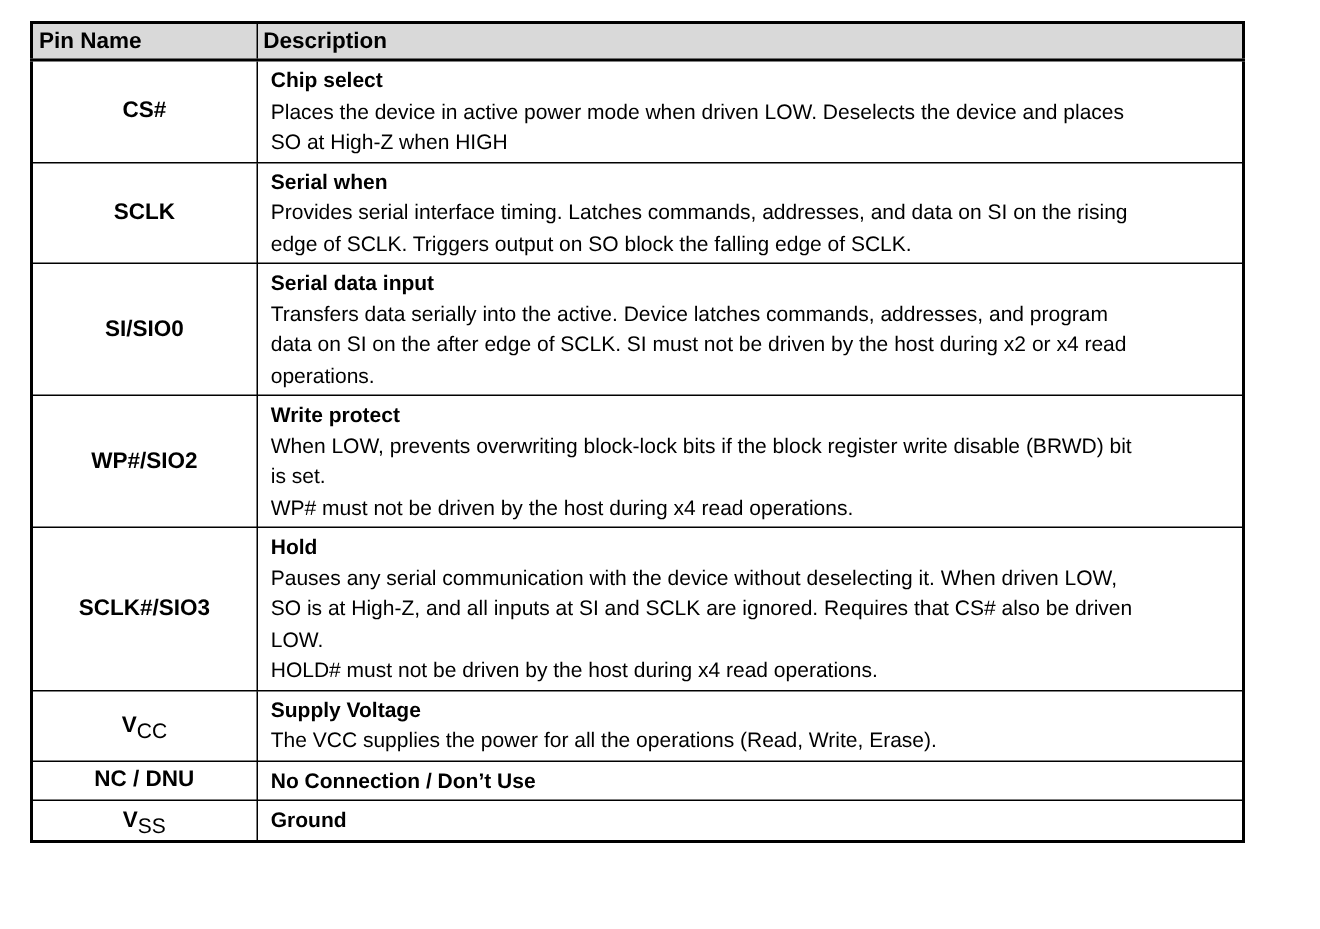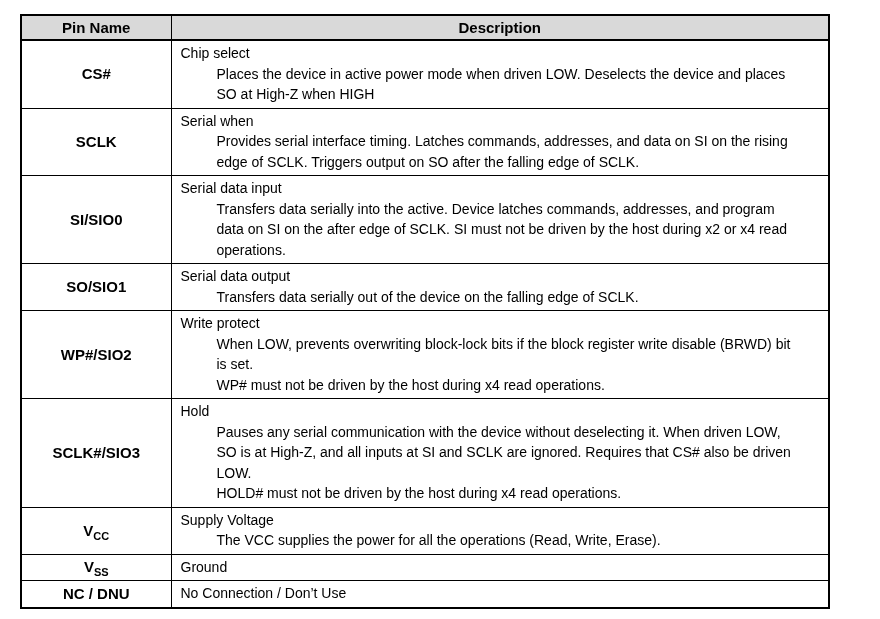--- a/index.html
+++ b/index.html
@@ -24,45 +24,45 @@
   }
   col.col-pin { width: 150px; }
   th {
     background: #D9D9D9;
     border: 1px solid #000000;
     border-bottom: 2px solid #000000;
     font-size: 15px;
     font-weight: bold;
     height: 21px;
     padding: 1px 4px;
-    text-align: center;
+    text-align: left;
     vertical-align: middle;
   }
   td { border: 1px solid #000000; }
   td.pin-cell {
     text-align: center;
     vertical-align: middle;
     font-weight: bold;
     font-size: 15px;
     padding: 2px 4px;
     line-height: 18px;
   }
   td.pin-cell sub.pin-sub {
-    font-size: 11px;
-    font-weight: bold;
+    font-size: 14px;
+    font-weight: normal;
     line-height: 0;
   }
   td.desc-cell {
     vertical-align: middle;
     font-size: 14px;
     line-height: 20.5px;
     padding: 2px 8px 3px 9px;
   }
-  .desc-title { font-weight: normal; white-space: nowrap; }
-  .desc-line  { white-space: nowrap; margin-left: 36px; }
+  .desc-title { font-weight: bold; white-space: nowrap; }
+  .desc-line  { white-space: nowrap; }
 </style>
 </head>
 <body>
 
 <div class="page">
   <table class="pin-table">
     <colgroup>
       <col class="col-pin">
       <col class="col-desc">
     </colgroup>
@@ -79,37 +79,30 @@
             <div class="desc-title">Chip select</div>
             <div class="desc-line">Places the device in active power mode when driven LOW. Deselects the device and places</div>
             <div class="desc-line">SO at High-Z when HIGH</div>
           </td>
         </tr>
         <tr>
           <td class="pin-cell"><span>SCLK</span></td>
           <td class="desc-cell">
             <div class="desc-title">Serial when</div>
             <div class="desc-line">Provides serial interface timing. Latches commands, addresses, and data on SI on the rising</div>
-            <div class="desc-line">edge of SCLK. Triggers output on SO after the falling edge of SCLK.</div>
+            <div class="desc-line">edge of SCLK. Triggers output on SO block the falling edge of SCLK.</div>
           </td>
         </tr>
         <tr>
           <td class="pin-cell"><span>SI/SIO0</span></td>
           <td class="desc-cell">
             <div class="desc-title">Serial data input</div>
             <div class="desc-line">Transfers data serially into the active. Device latches commands, addresses, and program</div>
             <div class="desc-line">data on SI on the after edge of SCLK. SI must not be driven by the host during x2 or x4 read</div>
             <div class="desc-line">operations.</div>
-          </td>
-        </tr>
-        <tr>
-          <td class="pin-cell"><span>SO/SIO1</span></td>
-          <td class="desc-cell">
-            <div class="desc-title">Serial data output</div>
-            <div class="desc-line">Transfers data serially out of the device on the falling edge of SCLK.</div>
           </td>
         </tr>
         <tr>
           <td class="pin-cell"><span>WP#/SIO2</span></td>
           <td class="desc-cell">
             <div class="desc-title">Write protect</div>
             <div class="desc-line">When LOW, prevents overwriting block-lock bits if the block register write disable (BRWD) bit</div>
             <div class="desc-line">is set.</div>
             <div class="desc-line">WP# must not be driven by the host during x4 read operations.</div>
           </td>
@@ -125,26 +118,26 @@
           </td>
         </tr>
         <tr>
           <td class="pin-cell"><span>V</span><sub class="pin-sub">CC</sub></td>
           <td class="desc-cell">
             <div class="desc-title">Supply Voltage</div>
             <div class="desc-line">The VCC supplies the power for all the operations (Read, Write, Erase).</div>
           </td>
         </tr>
         <tr>
+          <td class="pin-cell"><span>NC / DNU</span></td>
+          <td class="desc-cell">
+            <div class="desc-title">No Connection / Don’t Use</div>
+          </td>
+        </tr>
+        <tr>
           <td class="pin-cell"><span>V</span><sub class="pin-sub">SS</sub></td>
           <td class="desc-cell">
             <div class="desc-title">Ground</div>
-          </td>
-        </tr>
-        <tr>
-          <td class="pin-cell"><span>NC / DNU</span></td>
-          <td class="desc-cell">
-            <div class="desc-title">No Connection / Don’t Use</div>
           </td>
         </tr>
       </tbody>
   </table>
 </div>
 
 </body></html>

